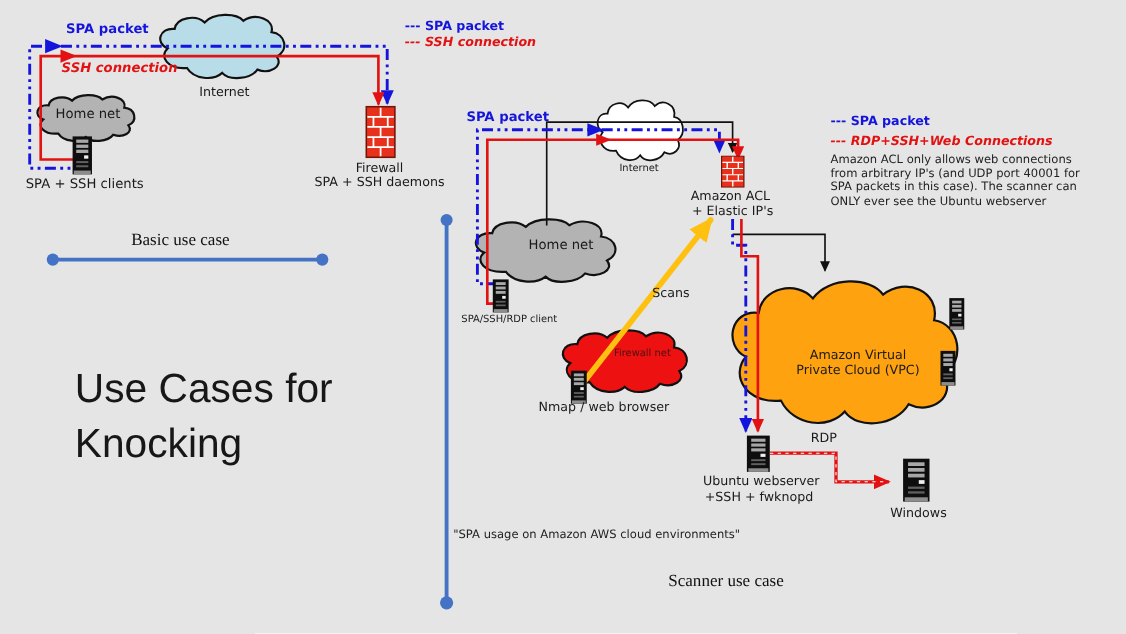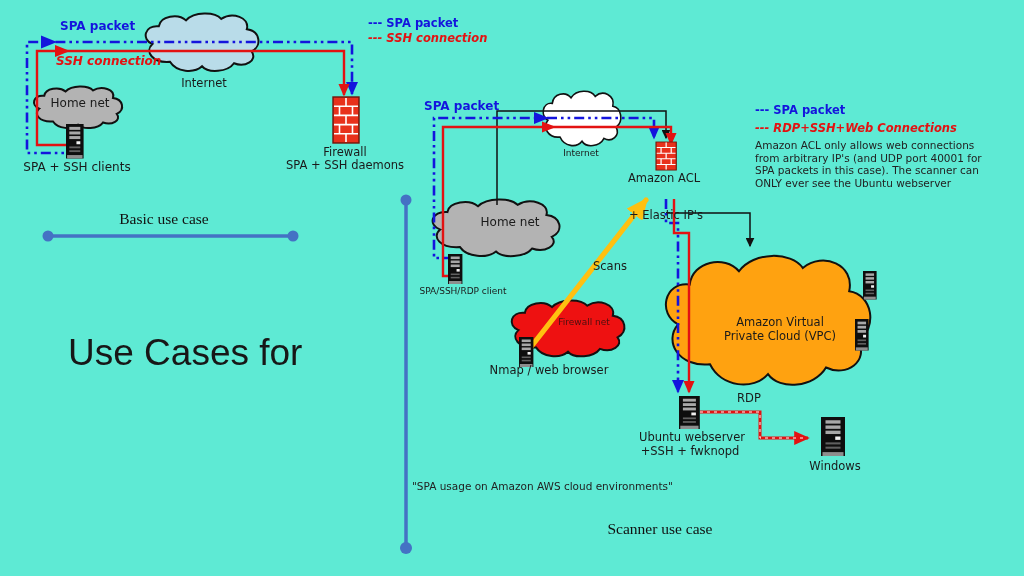--- a/index.html
+++ b/index.html
@@ -1,17 +1,17 @@
 <!DOCTYPE html>
 <html><head>
 <meta charset="utf-8">
 <style>
   html,body{margin:0;padding:0;background:#ffffff;}
   #slide{
-    position:relative;width:1024px;height:576px;background:#5eead4;overflow:hidden;
+    position:relative;width:1024px;height:576px;background:#e5e5e5;overflow:hidden;
     font-family:"DejaVu Sans",sans-serif;
   }
   #diagram-svg{position:absolute;left:0;top:0;}
   .lbl{position:absolute;white-space:nowrap;color:#1a1a1a;}
   .ctr{transform:translateX(-50%);}
   .blue{color:#1414dd;font-weight:bold;}
   .red{color:#e31212;font-weight:bold;font-style:italic;}
   .f9{font-size:9px;}
   .f11{font-size:11.5px;}
   .f12{font-size:12px;}
@@ -125,31 +125,32 @@
   <div class="lbl f12 ctr" style="left:80px;top:96px;">Home net</div>
   <div class="lbl f12 ctr" style="left:77px;top:160px;">SPA + SSH clients</div>
   <div class="lbl f11 ctr" style="left:345px;top:145px;">Firewall</div>
   <div class="lbl f11 ctr" style="left:345px;top:158px;">SPA + SSH daemons</div>
   <div class="lbl blue legend-row" style="left:368px;top:16px;">--- SPA packet</div>
   <div class="lbl red legend-row" style="left:368px;top:31px;">--- SSH connection</div>
   <div class="lbl section-label ctr" style="left:164px;top:210px;">Basic use case</div>
 
   <div id="main-title">
     <div>Use Cases for</div>
+    <div>Knocking</div>
   </div>
 
   <div class="lbl blue f12" style="left:424px;top:99px;">SPA packet</div>
   <div class="lbl f9 ctr" style="left:581px;top:148px;">Internet</div>
   <div class="lbl f12 ctr" style="left:510px;top:215px;">Home net</div>
   <div class="lbl f9 ctr" style="left:463px;top:286px;">SPA/SSH/RDP client</div>
   <div class="lbl f9 ctr" style="left:584px;top:317px;color:#4a1010;">Firewall net</div>
   <div class="lbl f11 ctr" style="left:549px;top:363px;">Nmap / web browser</div>
   <div class="lbl f11" style="left:593px;top:259px;">Scans</div>
   <div class="lbl f11 ctr" style="left:664px;top:171px;">Amazon ACL</div>
-  <div class="lbl f11 ctr" style="left:666px;top:184px;margin-top:24px;">+ Elastic IP's</div>
+  <div class="lbl f11 ctr" style="left:666px;top:184px;">+ Elastic IP's</div>
   <div class="lbl f11 ctr" style="left:780px;top:315px;">Amazon Virtual</div>
   <div class="lbl f11 ctr" style="left:780px;top:329px;">Private Cloud (VPC)</div>
   <div class="lbl f11 ctr" style="left:692px;top:430px;">Ubuntu webserver</div>
   <div class="lbl f11 ctr" style="left:690px;top:444px;">+SSH + fwknopd</div>
   <div class="lbl f11 ctr" style="left:749px;top:391px;">RDP</div>
   <div class="lbl f11 ctr" style="left:835px;top:459px;">Windows</div>
   <div class="lbl" id="quote-label" style="left:412px;top:480px;">"SPA usage on Amazon AWS cloud environments"</div>
   <div class="lbl section-label ctr" style="left:660px;top:520px;">Scanner use case</div>
 
   <div class="lbl blue legend-row" style="left:755px;top:103px;">--- SPA packet</div>

